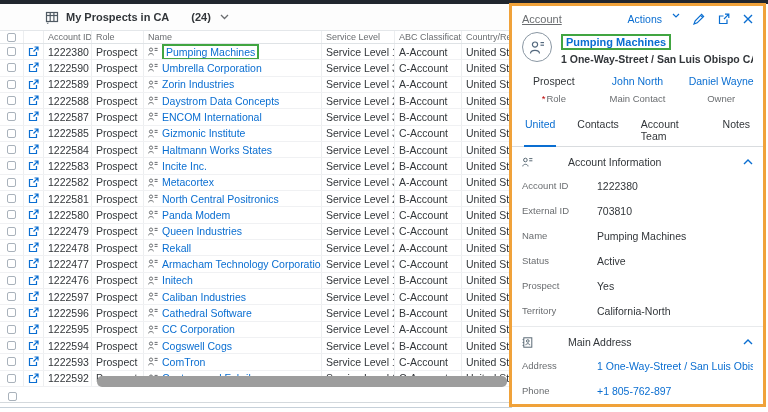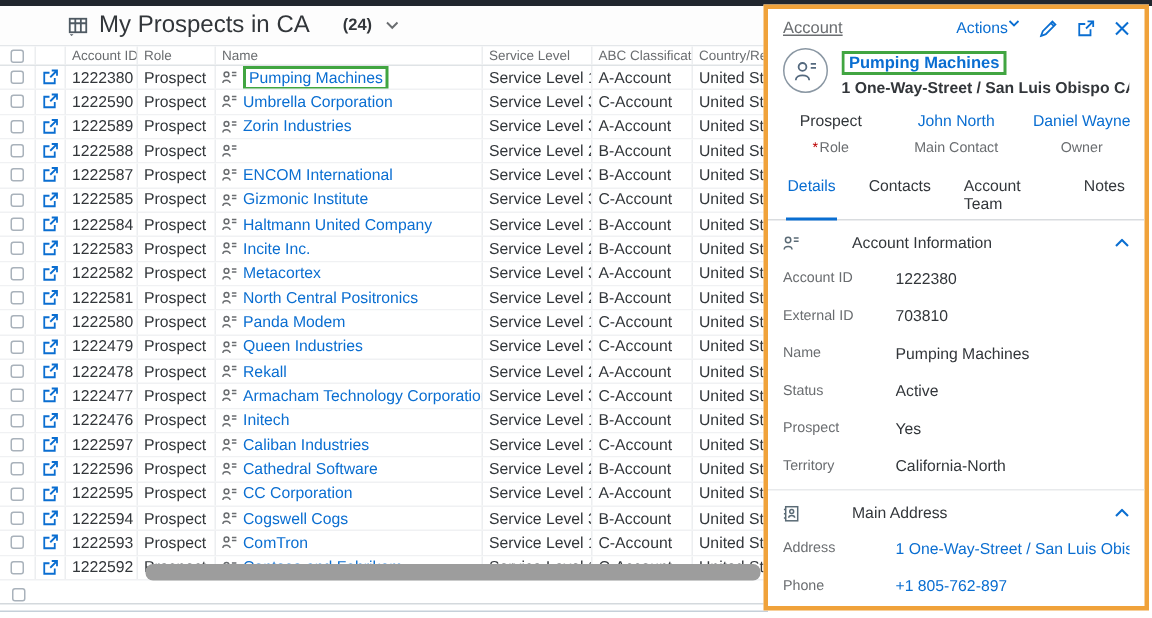--- a/index.html
+++ b/index.html
@@ -5,21 +5,21 @@
   * { margin:0; padding:0; box-sizing:border-box; }
   html,body { width:768px; height:412px; overflow:hidden; background:#fff;
     font-family:"Liberation Sans", sans-serif; position:relative; }
 
   .topstrip { position:absolute; top:0; left:0; width:768px; height:4px; background:#21262e; }
 
   
   .table-area { position:absolute; left:0; top:4px; width:512px; height:404px; background:#fff; overflow:hidden; }
 
   .toolbar { height:27px; display:flex; align-items:center; padding-left:45px; border-bottom:1px solid #e4e7ea; background:#fdfdfd; }
-  .toolbar .ttl { font-size:16px; font-weight:normal; color:#32363a; margin-left:7px; }
+  .toolbar .ttl { font-size:11px; font-weight:bold; color:#32363a; margin-left:7px; }
   .toolbar .cnt { font-size:11px; font-weight:bold; color:#32363a; margin-left:22px; }
   .toolbar .chev { margin-left:9px; display:flex; }
 
   .thead { height:13px; display:flex; align-items:center; border-bottom:1px solid #dfe3e6; background:#fff;
     font-size:9px; color:#6a6d70; }
   .trow { height:16.33px; display:flex; align-items:center; border-bottom:1px solid #f0f1f3;
     font-size:10.5px; color:#32363a; background:#fff; }
   .c { padding:0 4px; border-right:1px solid #eceef0; overflow:hidden; white-space:nowrap; flex-shrink:0; height:100%; display:flex; align-items:center; }
   .c-cb { width:24px; justify-content:center; }
   .c-open { width:20px; justify-content:center; }
@@ -41,21 +41,21 @@
   .bottom-line { position:absolute; top:398px; left:0; width:100%; border-top:1px solid #d4d9dd; }
   .window-bottom-line { position:absolute; top:407px; left:0; width:512px; border-top:1px solid #c6d0d9; }
 
   
   .panel { position:absolute; left:509px; top:3px; width:257px; height:404px; border:3px solid #f0a23a; background:#fff; }
   .panel-inner { width:100%; height:100%; overflow:hidden; position:relative; }
 
   .panel-head { display:flex; justify-content:space-between; align-items:center; padding:7px 10px 0 10px; }
   .panel-title { font-size:11px; color:#6a6d70;text-decoration:underline; }
   .panel-actions { display:flex; align-items:center; gap:13px; }
-  .actions-link { display:flex; align-items:flex-start; gap:0; color:#0a6ed1; font-size:10.5px; }
+  .actions-link { display:flex; align-items:flex-start; gap:10px; color:#0a6ed1; font-size:10.5px; }
 
   .obj-head { display:flex; padding:7px 10px 0 10px; gap:9px; }
   .avatar { width:30px; height:30px; border-radius:50%; border:1px solid #8a97a3; display:flex; align-items:center; justify-content:center; flex-shrink:0; }
   .obj-name { display:inline-block; font-size:11px; font-weight:bold; color:#0a6ed1; border:2px solid #41a541; padding:0 3px; }
   .obj-address { font-size:10.5px; font-weight:bold; color:#32363a; margin-top:3px; white-space:nowrap; overflow:hidden; }
 
   .summary { margin-top:10px; display:grid; grid-template-columns:1fr 1fr 1fr; text-align:center; }
   .sum-value { font-size:10.5px; color:#32363a; }
   .sum-value.link { color:#0a6ed1; }
   .sum-label { font-size:9.5px; color:#6a6d70; margin-top:6px;text-align:center; }
@@ -218,20 +218,21 @@
     <div class="c c-role">Prospect</div>
     <div class="c c-name">
       <span class="name-icon">
         <svg width="10" height="9" viewBox="0 0 10 9">
           <circle cx="3" cy="2.6" r="1.6" fill="none" stroke="#6a6d70" stroke-width="1"></circle>
           <path d="M0.6 8.3 C0.6 6 5.4 6 5.4 8.3" fill="none" stroke="#6a6d70" stroke-width="1"></path>
           <line x1="6.6" y1="1.4" x2="9.6" y2="1.4" stroke="#6a6d70" stroke-width="1"></line>
           <line x1="6.6" y1="3.4" x2="9.6" y2="3.4" stroke="#6a6d70" stroke-width="1"></line>
         </svg>
       </span>
+      <span class="link">Daystrom Data Concepts</span>
     </div>
     <div class="c c-sl">Service Level 2</div>
     <div class="c c-abc">B-Account</div>
     <div class="c c-country">United States</div>
   </div>
 
   <div class="trow">
     <div class="c c-cb">
           <span class="cb"></span>
         </div>
@@ -307,21 +308,21 @@
     <div class="c c-role">Prospect</div>
     <div class="c c-name">
       <span class="name-icon">
         <svg width="10" height="9" viewBox="0 0 10 9">
           <circle cx="3" cy="2.6" r="1.6" fill="none" stroke="#6a6d70" stroke-width="1"></circle>
           <path d="M0.6 8.3 C0.6 6 5.4 6 5.4 8.3" fill="none" stroke="#6a6d70" stroke-width="1"></path>
           <line x1="6.6" y1="1.4" x2="9.6" y2="1.4" stroke="#6a6d70" stroke-width="1"></line>
           <line x1="6.6" y1="3.4" x2="9.6" y2="3.4" stroke="#6a6d70" stroke-width="1"></line>
         </svg>
       </span>
-      <span class="link">Haltmann United Company</span>
+      <span class="link">Haltmann Works States</span>
     </div>
     <div class="c c-sl">Service Level 1</div>
     <div class="c c-abc">B-Account</div>
     <div class="c c-country">United States</div>
   </div>
 
   <div class="trow">
     <div class="c c-cb">
           <span class="cb"></span>
         </div>
@@ -806,21 +807,21 @@
           <div class="sum-value link">John North</div>
           <div class="sum-label">Main Contact</div>
         </div>
         <div>
           <div class="sum-value link">Daniel Wayne</div>
           <div class="sum-label">Owner</div>
         </div>
       </div>
 
     <div class="tabs" id="tabs">
-        <div class="tab active">Details</div>
+        <div class="tab active">United</div>
         <div class="tab">Contacts</div>
         <div class="tab">Account Team</div>
         <div class="tab">Notes</div>
       </div>
 
     <div id="sections">
         <div class="section">
           <div class="section-header">
             <span style="display: flex;">
   <svg width="11" height="10" viewBox="0 0 11 10">

